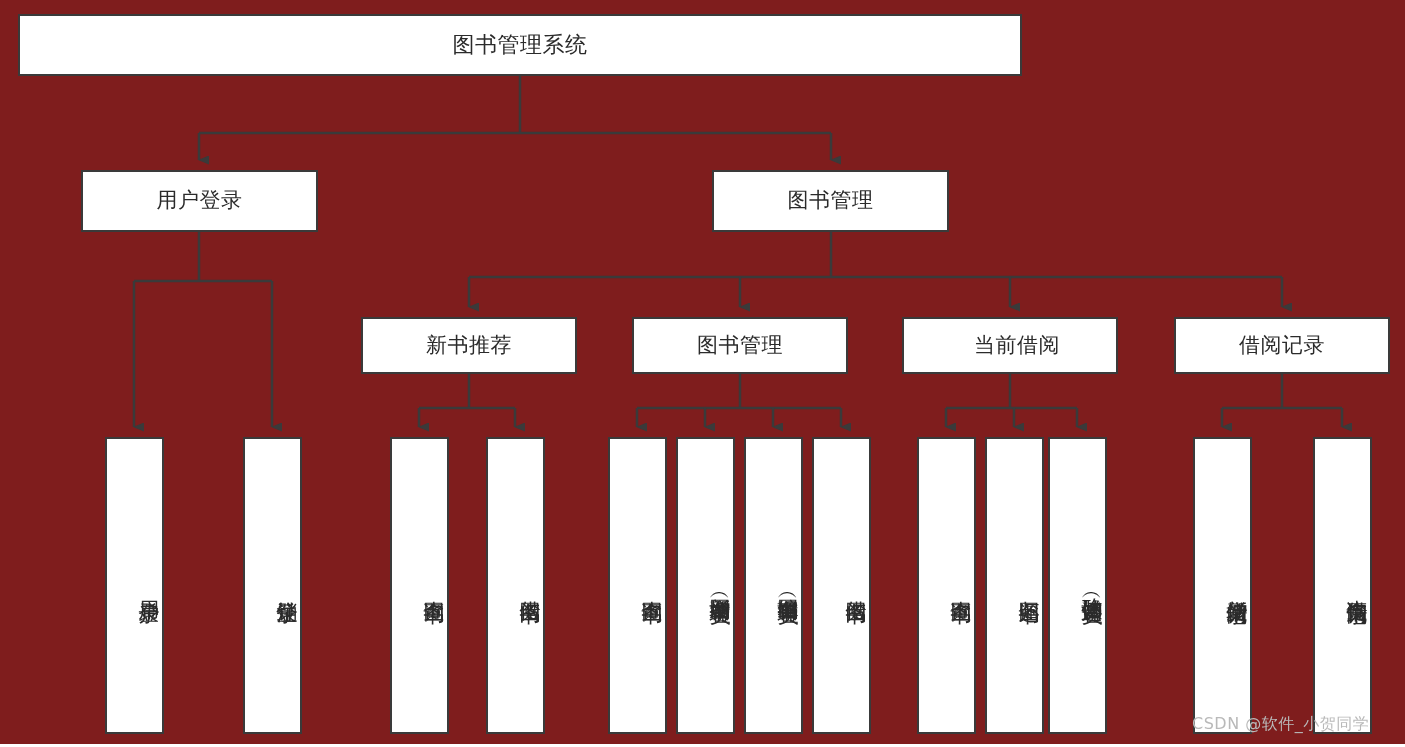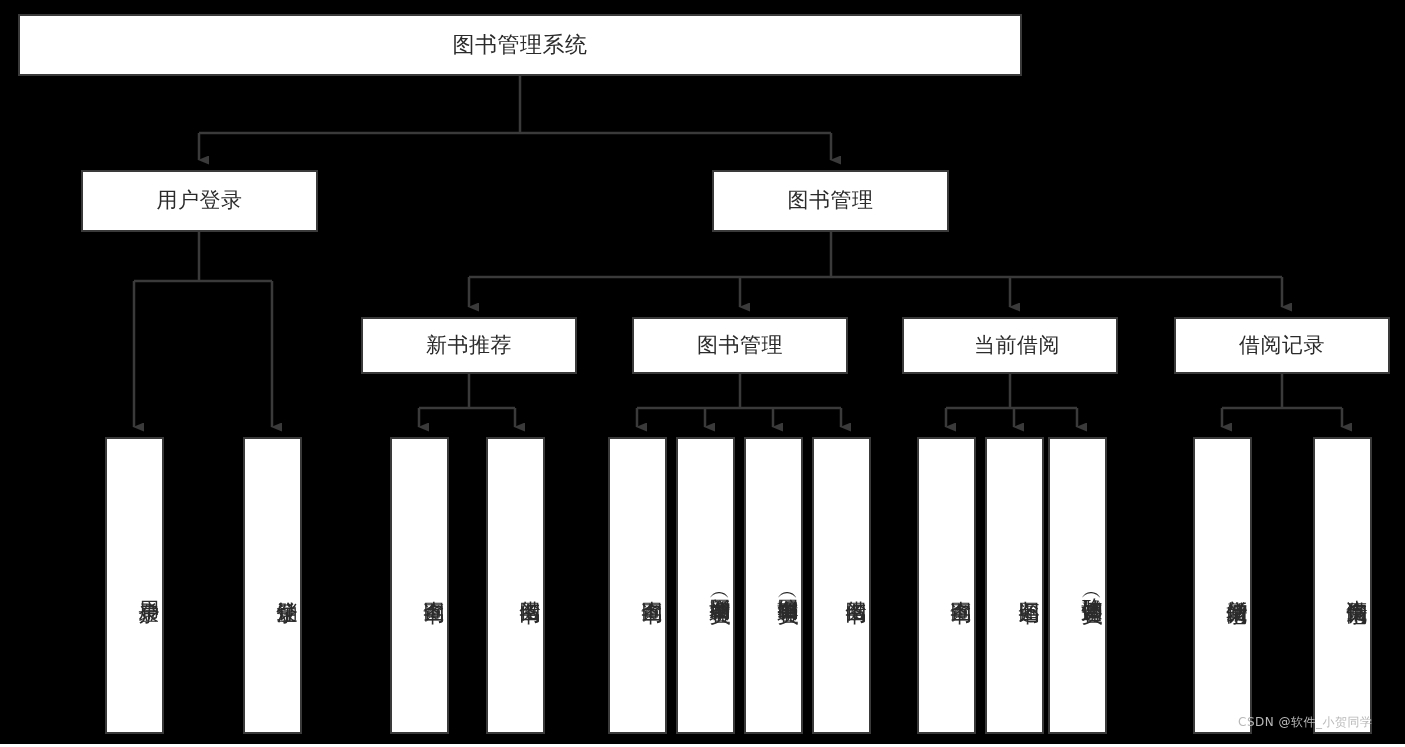--- a/index.html
+++ b/index.html
@@ -8,21 +8,21 @@
     padding: 0;
     background: #ffffff;
   }
   body {
     font-family: "DejaVu Sans", "Liberation Sans", sans-serif;
   }
   #diagram-canvas {
     position: relative;
     width: 1405px;
     height: 744px;
-    background: #000000;
+    background: #7f1d1d;
     overflow: hidden;
   }
   #connector-layer {
     position: absolute;
     left: 0;
     top: 0;
     width: 1405px;
     height: 747px;
     pointer-events: none;
   }
@@ -57,26 +57,25 @@
   .node.vertical > span {
     display: block;
   }
   .node.root {
     font-size: 22px;
   }
   #watermark {
     position: absolute;
     left: 1192px;
     top: 714px;
-    font-size: 12px;
+    font-size: 16px;
     color: #b9b9b9;
     white-space: nowrap;
     z-index: 5;
     letter-spacing: 0.5px;
-    margin-left: 46px;
   }
 </style>
 </head>
 <body>
 
 <div id="diagram-canvas">
 
   <svg id="connector-layer" viewBox="0 0 1405 747" width="1405" height="747" xmlns="http://www.w3.org/2000/svg">
     <defs>
       <marker id="arrowhead" markerWidth="9" markerHeight="11" refX="4.5" refY="10" orient="auto" markerUnits="userSpaceOnUse">

